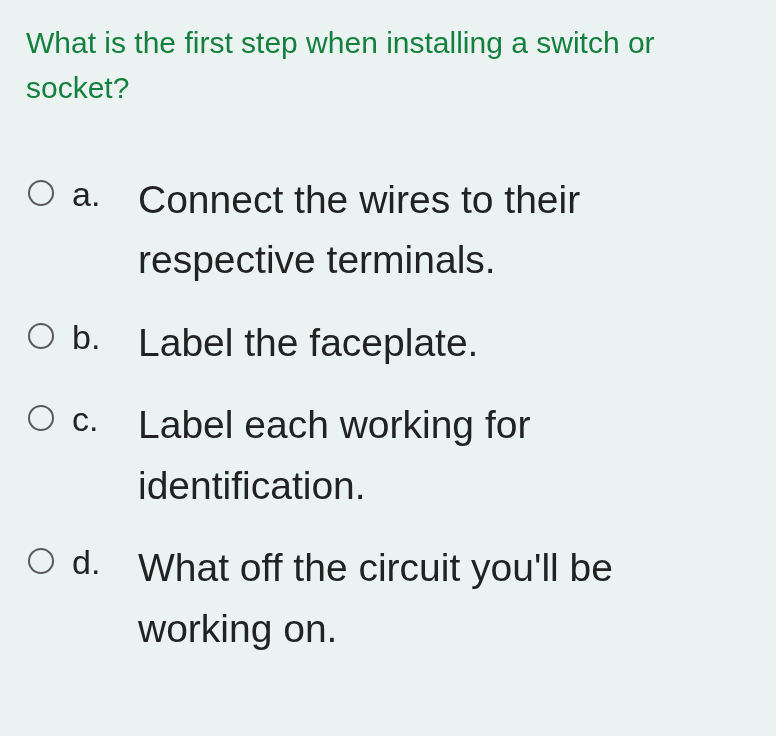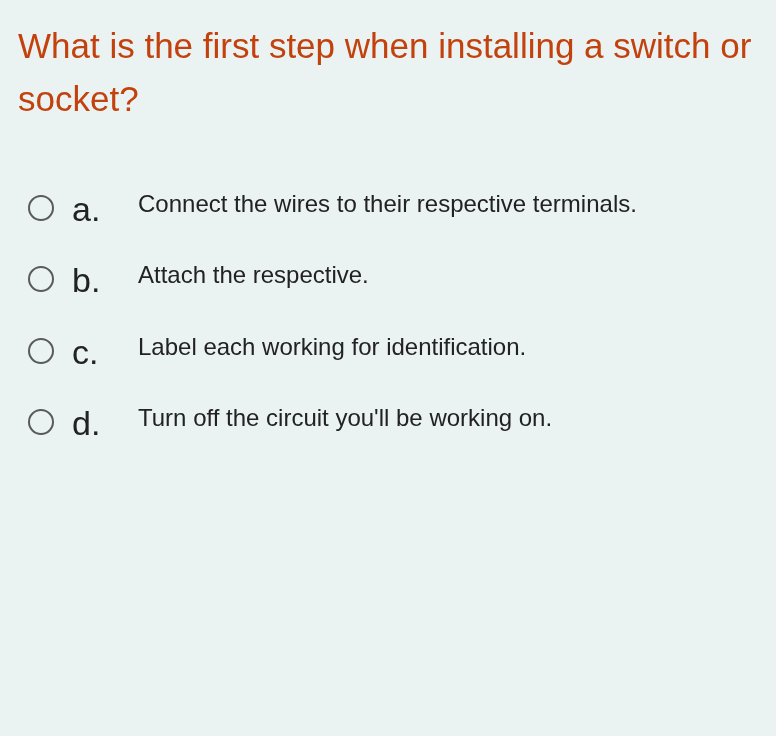--- a/index.html
+++ b/index.html
@@ -9,24 +9,25 @@
     }
     body {
       width: 776px;
       height: 736px;
       background-color: #eaf2f2;
       font-family: Arial, Helvetica, sans-serif;
       color: #2a2a2a;
       padding: 20px 18px;
     }
     .question {
-      font-size: 35px;
+      font-size: 30px;
       line-height: 1.5;
       margin-bottom: 60px;
-      color: #c2410c;
+      color: #15803d;
+      margin-left: 8px;
     }
     .options {
       display: flex;
       flex-direction: column;
       gap: 22px;
       padding-left: 10px;
     }
     .option-row {
       display: flex;
       align-items: flex-start;
@@ -43,44 +44,44 @@
       background: transparent;
     }
     .option-letter {
       font-size: 34px;
       line-height: 1.45;
       width: 48px;
       flex-shrink: 0;
       color: #222;
     }
     .option-text {
-      font-size: 24px;
+      font-size: 39px;
       line-height: 1.55;
       color: #222;
     }
   </style>
 </head>
 <body>
 
 <div class="question">What is the first step when installing a switch or socket?</div>
 
 <div class="options">
   <div class="option-row">
     <span class="radio"></span>
     <span class="option-letter">a.</span>
     <span class="option-text">Connect the wires to their respective terminals.</span>
   </div>
   <div class="option-row">
     <span class="radio"></span>
     <span class="option-letter">b.</span>
-    <span class="option-text">Attach the respective.</span>
+    <span class="option-text">Label the faceplate.</span>
   </div>
   <div class="option-row">
     <span class="radio"></span>
     <span class="option-letter">c.</span>
     <span class="option-text">Label each working for identification.</span>
   </div>
   <div class="option-row">
     <span class="radio"></span>
     <span class="option-letter">d.</span>
-    <span class="option-text">Turn off the circuit you'll be working on.</span>
+    <span class="option-text">What off the circuit you'll be working on.</span>
   </div>
 </div>
 
 </body></html>

